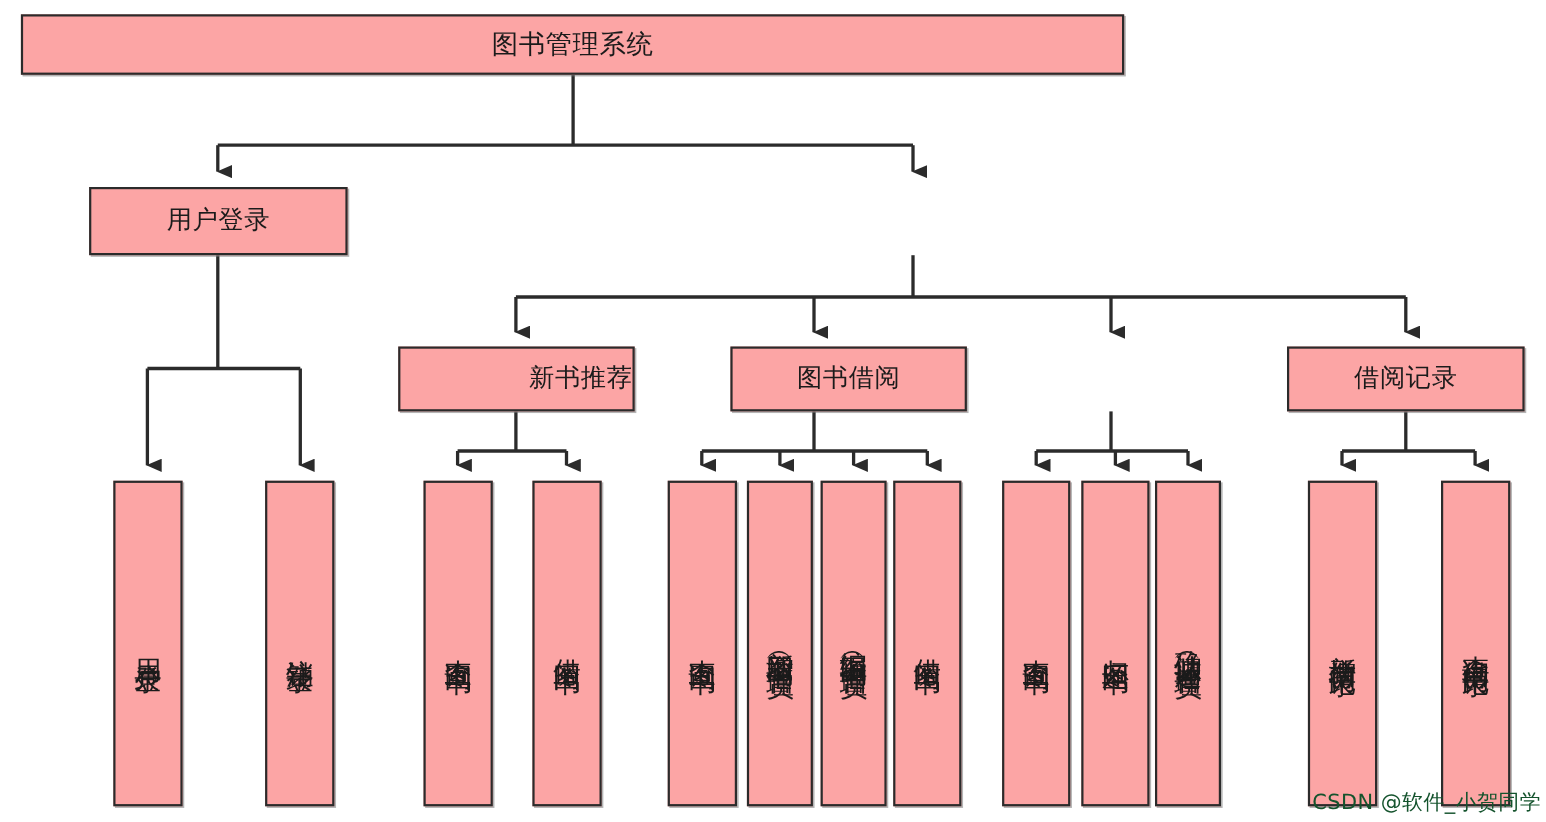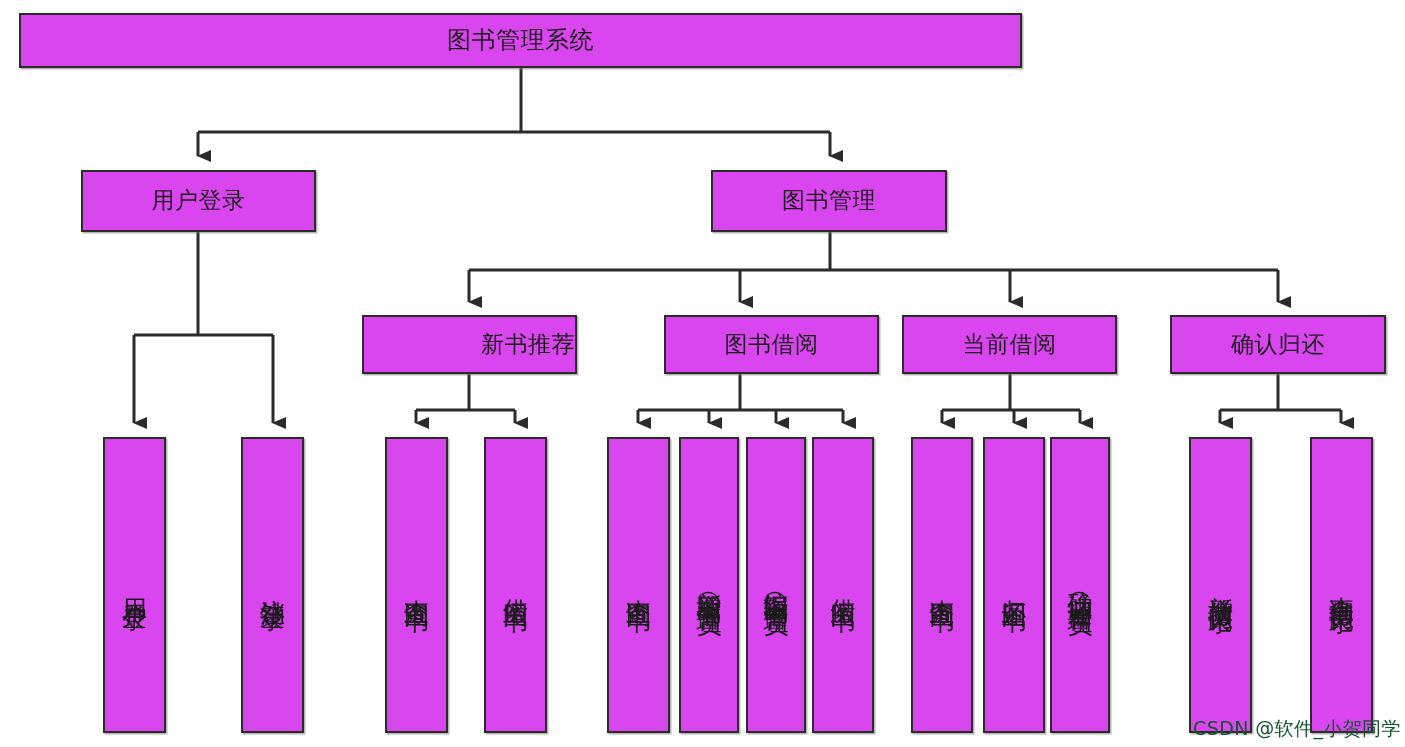--- a/index.html
+++ b/index.html
@@ -21,21 +21,21 @@
     position: absolute;
     left: 0;
     top: 0;
     width: 1405px;
     height: 747px;
     pointer-events: none;
   }
   .node {
     position: absolute;
     box-sizing: border-box;
-    background: #d946ef;
+    background: #fca5a5;
     border: 2px solid #2b2b2b;
     box-shadow: 1.5px 1.5px 0 0 rgba(120,120,120,0.55);
     display: flex;
     align-items: center;
     justify-content: center;
     color: #1b1b1b;
   }
   .node-label {
     display: block;
     text-align: center;
@@ -126,35 +126,29 @@
     </g>
   </svg>
 
   <div class="node h root" style="left:19px; top:13px; width:1003px; height:55px;">
     <span class="node-label">图书管理系统</span>
   </div>
 
   <div class="node h" style="left:81px; top:170px; width:235px; height:62px;">
     <span class="node-label">用户登录</span>
   </div>
-  <div class="node h" style="left:711px; top:170px; width:236px; height:62px;">
-    <span class="node-label">图书管理</span>
-  </div>
 
   <div class="node h" style="left:362px; top:315px; width:215px; height:59px;justify-content:flex-end;">
     <span class="node-label">新书推荐</span>
   </div>
   <div class="node h" style="left:664px; top:315px; width:215px; height:59px;">
     <span class="node-label">图书借阅</span>
   </div>
-  <div class="node h" style="left:902px; top:315px; width:215px; height:59px;">
-    <span class="node-label">当前借阅</span>
-  </div>
   <div class="node h" style="left:1170px; top:315px; width:216px; height:59px;">
-    <span class="node-label">确认归还</span>
+    <span class="node-label">借阅记录</span>
   </div>
 
   <div class="node v" style="left:103px; top:437px; width:63px; height:296px;">
     <span class="node-label">用户登录</span>
   </div>
   <div class="node v" style="left:241px; top:437px; width:63px; height:296px;">
     <span class="node-label">注销登录</span>
   </div>
   <div class="node v" style="left:385px; top:437px; width:63px; height:296px;">
     <span class="node-label">查询图书</span>

